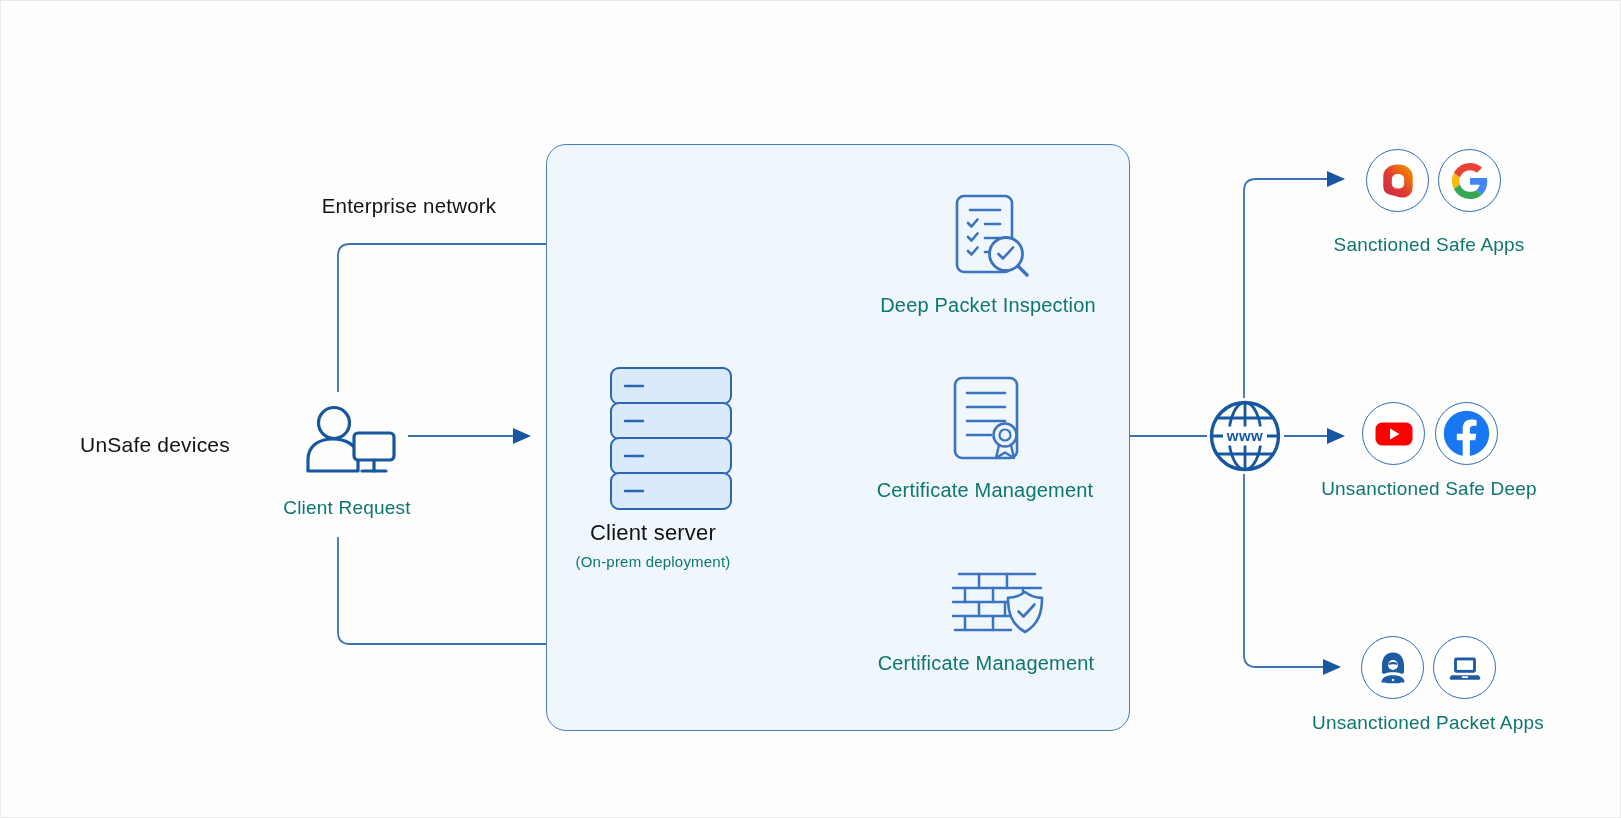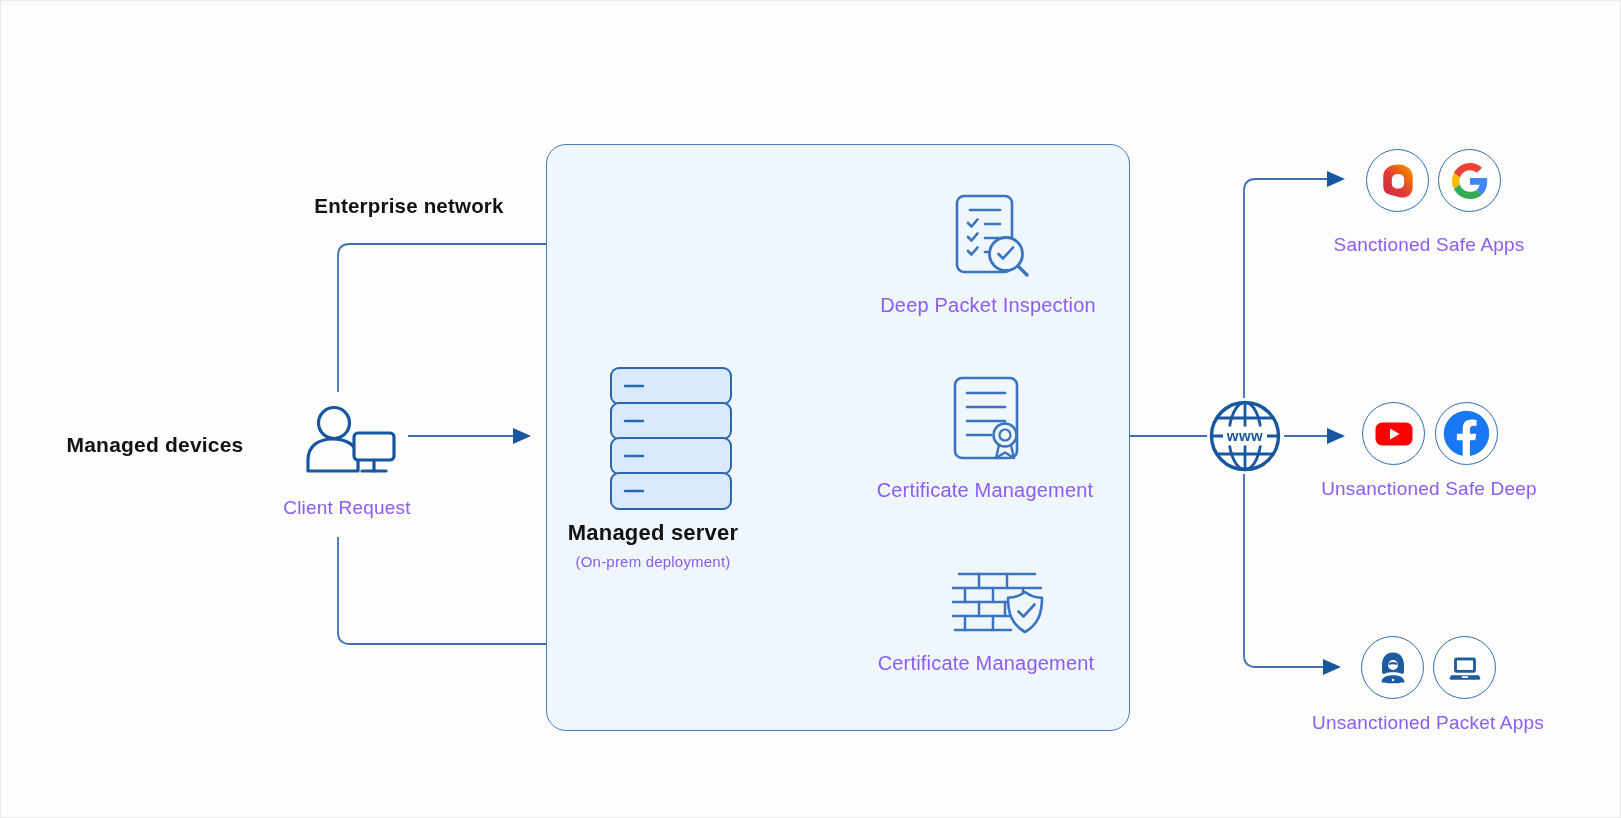--- a/index.html
+++ b/index.html
@@ -4,23 +4,23 @@
 <style>
   html,body{margin:0;padding:0;background:#ffffff;font-family:"Liberation Sans",sans-serif;}
   .canvas{
     position:relative;width:1621px;height:818px;background:#fdfdfe;
     border:1px solid #e7e9ea;box-sizing:border-box;overflow:hidden;
     color:#1d1d1d;
   }
   .abs{position:absolute;}
   .lbl{
     position:absolute;transform:translate(-50%,-50%);
-    white-space:nowrap;color:#8b5cf6;letter-spacing:.2px;
-  }
-  .lbl.bold{font-weight:bold;color:#121212;}
+    white-space:nowrap;color:#0f766e;letter-spacing:.2px;
+  }
+  .lbl.bold{font-weight:normal;color:#121212;}
   .gateway-box{
     position:absolute;left:545px;top:143px;width:584px;height:587px;
     background:#eff6fc;border:1.6px solid #4b7cb8;border-radius:20px;
     box-sizing:border-box;
   }
   .badge{
     position:absolute;width:63px;height:63px;border-radius:50%;
     background:#ffffff;border:1.6px solid #2f6cb2;box-sizing:border-box;
     display:flex;align-items:center;justify-content:center;
   }
@@ -52,21 +52,21 @@
       <polygon points="1326,427 1344,435 1326,443"></polygon>
       <polygon points="1322,658 1340,666 1322,674"></polygon>
     </g>
     <g stroke="#8ab1e0" stroke-width="1.7" fill="none" stroke-dasharray="5 4.5">
       <path d="M735 393 H821 Q833 393 833 381 V250 Q833 238 845 238 H934"></path>
       <path d="M735 437 H944"></path>
       <path d="M735 480 H821 Q833 480 833 492 V597 Q833 609 845 609 H938"></path>
     </g>
   </svg>
 
-  <div class="lbl bold" style="left:154px;top:444px;font-size:21px;">Managed devices</div>
+  <div class="lbl bold" style="left:154px;top:444px;font-size:21px;">UnSafe devices</div>
   <div class="lbl bold" style="left:408px;top:205px;font-size:20.5px;">Enterprise network</div>
   <div class="lbl" style="left:346px;top:507px;font-size:19px;">Client Request</div>
 
   <svg class="abs" style="left:302px;top:400px;" width="95" height="75" viewBox="0 0 95 75">
     <g stroke="#17579f" stroke-width="3.2" fill="none" stroke-linecap="round" stroke-linejoin="round">
       <circle cx="31" cy="22" r="15.5"></circle>
       <path d="M5 70 L5 59 C5 45 15 38 30 38 C43 38 52 44 55 52 L55 70 Z"></path>
       <rect x="51" y="32" width="40" height="27" rx="4" fill="#fdfdfe"></rect>
       <path d="M71 59 V70"></path>
       <path d="M59 70 H83"></path>
@@ -83,21 +83,21 @@
       <rect x="2" y="106" width="120" height="36" rx="8"></rect>
     </g>
     <g stroke="#2a67b0" stroke-width="2.4" stroke-linecap="round">
       <path d="M16 19 H34"></path>
         <path d="M16 54 H34"></path>
         <path d="M16 89 H34"></path>
         <path d="M16 124 H34"></path>
     </g>
   </svg>
 
-  <div class="lbl bold" style="left:652px;top:532px;font-size:22px;">Managed server</div>
+  <div class="lbl bold" style="left:652px;top:532px;font-size:22px;">Client server</div>
   <div class="lbl" style="left:652px;top:560px;font-size:15px;">(On-prem deployment)</div>
 
   <svg class="abs" style="left:944px;top:192px;" width="92" height="95" viewBox="0 0 92 95">
     <g stroke="#3a74c0" stroke-width="2.6" fill="none" stroke-linecap="round" stroke-linejoin="round">
       <rect x="12" y="3" width="55" height="76" rx="7"></rect>
       <path d="M25 17 H55"></path>
       <path d="M23 30 l3.5 3.5 6 -7"></path>
         <path d="M40 31 H55"></path>
       <path d="M23 44 l3.5 3.5 6 -7"></path>
         <path d="M40 45 H55"></path>

